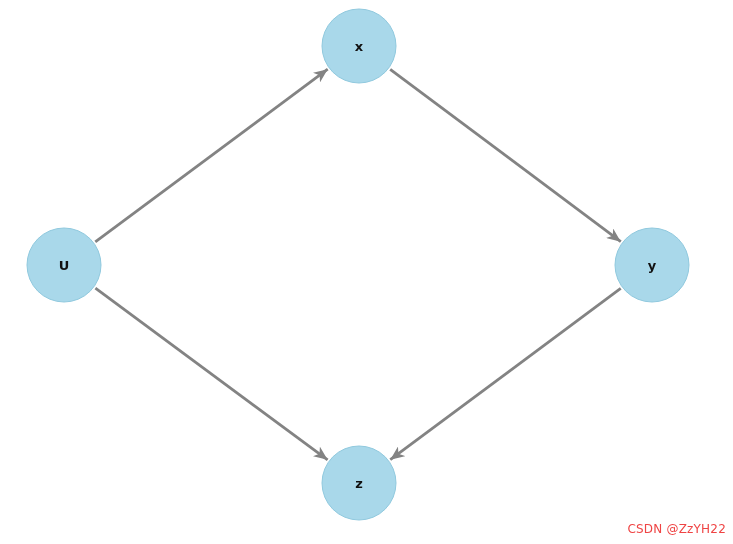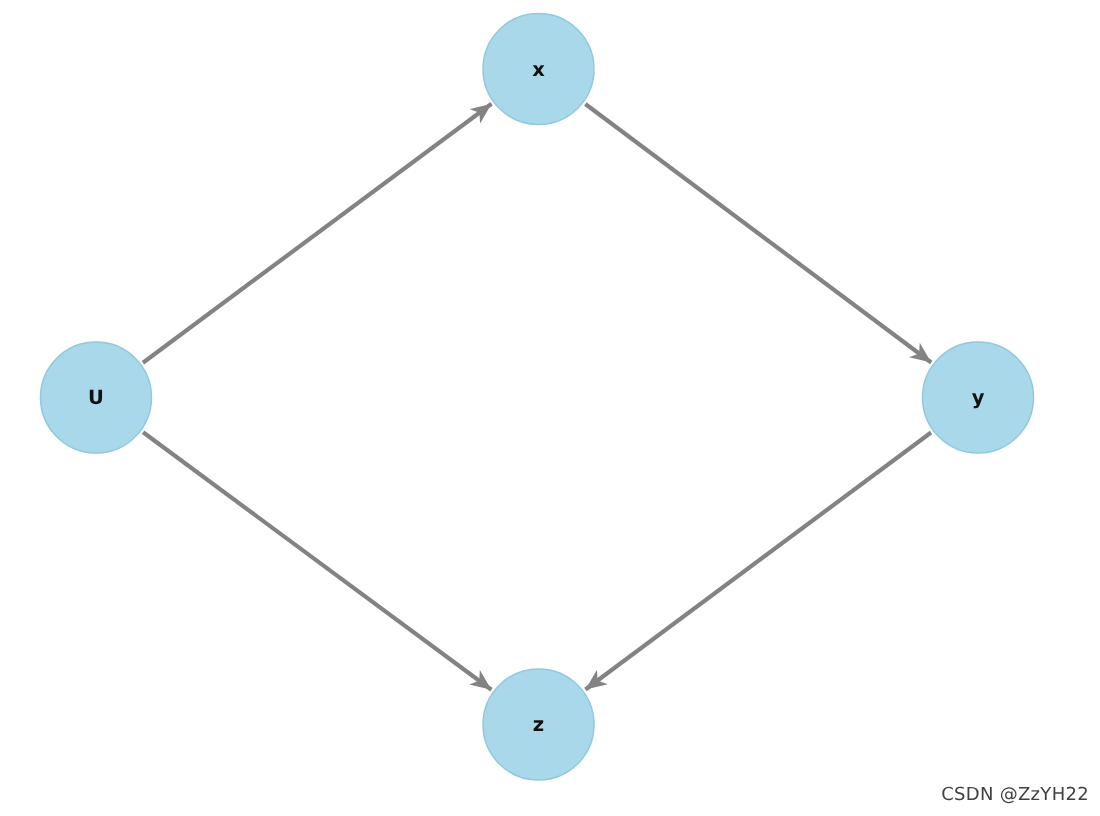--- a/index.html
+++ b/index.html
@@ -50,14 +50,14 @@
       <line x1="620.7" y1="288.3" x2="390.3" y2="459.7" stroke="#838383" stroke-width="2.8" marker-end="url(#arrowhead)"></line>
       <circle cx="64" cy="265" r="37" fill="#A9D8EA" stroke="#90C9DE" stroke-width="1"></circle>
       <text x="64" y="265" dy="0.35em" text-anchor="middle" fill="#111111" class="node-label">U</text>
       <circle cx="359" cy="46" r="37" fill="#A9D8EA" stroke="#90C9DE" stroke-width="1"></circle>
       <text x="359" y="46" dy="0.35em" text-anchor="middle" fill="#111111" class="node-label">x</text>
       <circle cx="652" cy="265" r="37" fill="#A9D8EA" stroke="#90C9DE" stroke-width="1"></circle>
       <text x="652" y="265" dy="0.35em" text-anchor="middle" fill="#111111" class="node-label">y</text>
       <circle cx="359" cy="483" r="37" fill="#A9D8EA" stroke="#90C9DE" stroke-width="1"></circle>
       <text x="359" y="483" dy="0.35em" text-anchor="middle" fill="#111111" class="node-label">z</text>
     </svg>
-  <span id="watermark" title="CSDN @ZzYH22" style="color: #404040;">CSDN @ZzYH22</span>
+  <span id="watermark" title="CSDN @ZzYH22" style="color: #ef4444;">CSDN @ZzYH22</span>
 </div>
 
 </body></html>

